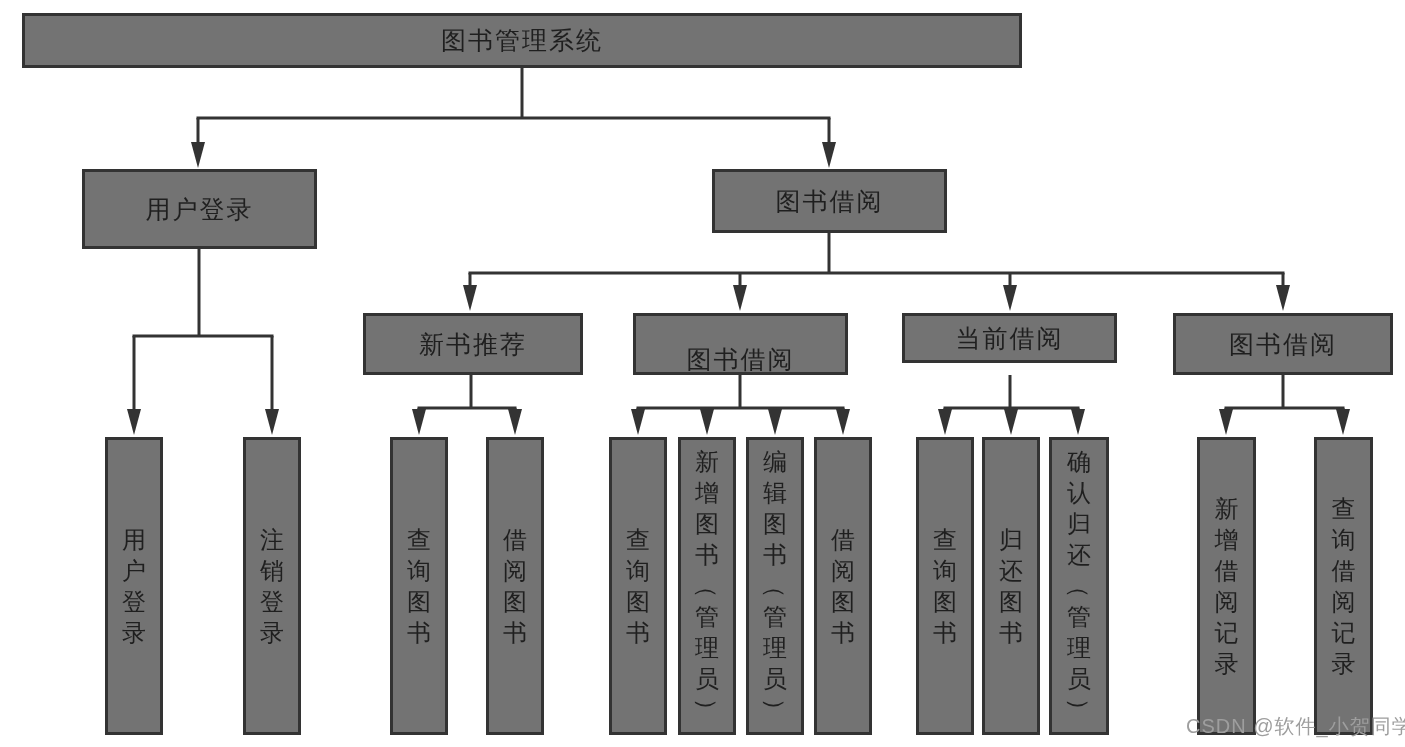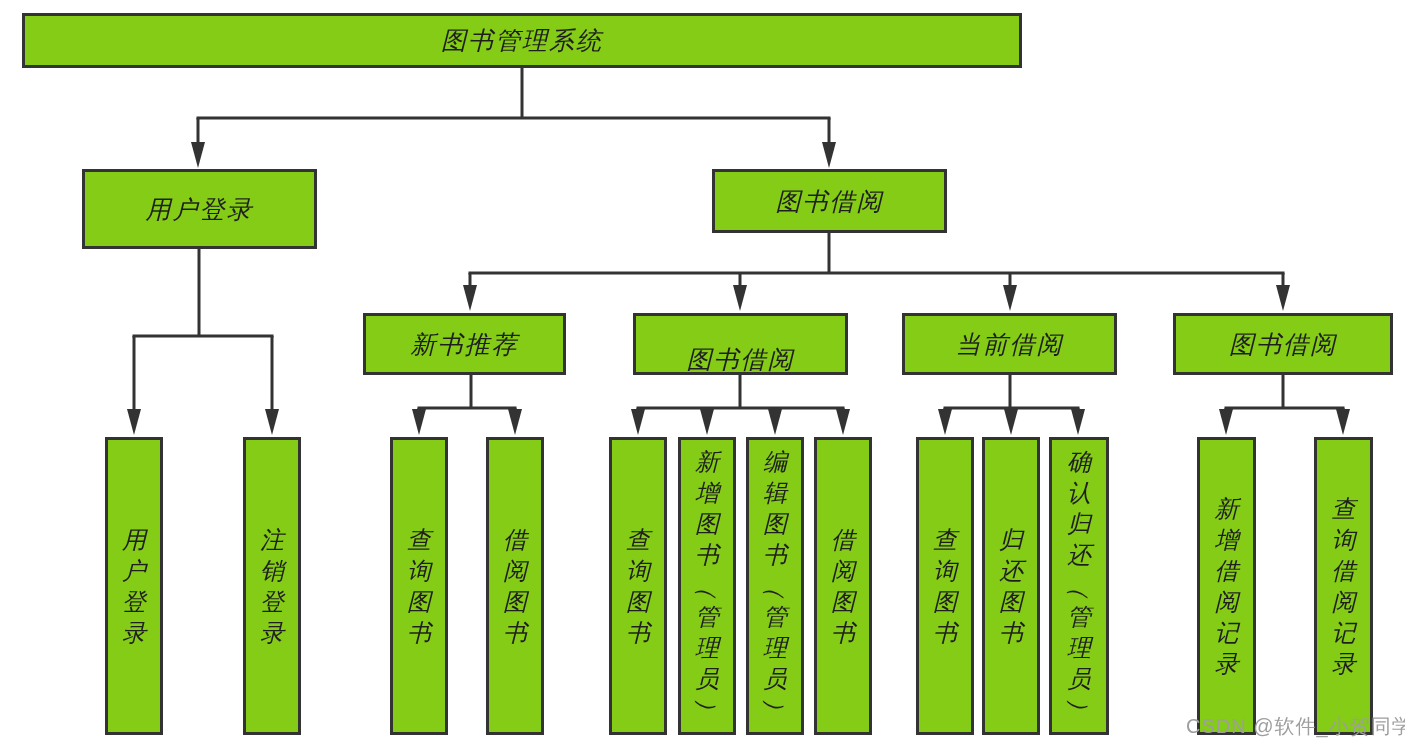--- a/index.html
+++ b/index.html
@@ -2,22 +2,22 @@
 <html><head>
 <meta charset="utf-8">
 <style>
   html,body{margin:0;padding:0;background:#ffffff;}
   #stage{
     position:relative;width:1405px;height:747px;background:#ffffff;
     overflow:hidden;font-family:"Liberation Sans","DejaVu Sans",sans-serif;
   }
   #wires{position:absolute;left:0;top:0;z-index:0;pointer-events:none;}
   .box{
-    position:absolute;box-sizing:border-box;border:3px solid #333333;background:#84cc16;
-    display:flex;align-items:center;justify-content:center;z-index:1;font-style:italic;
+    position:absolute;box-sizing:border-box;border:3px solid #333333;background:#737373;
+    display:flex;align-items:center;justify-content:center;z-index:1;
   }
   .box .label{color:#1f1f1f;}
   .h .label{font-size:25px;letter-spacing:2px;white-space:nowrap;line-height:1;}
   .v .label{display:flex;flex-direction:column;align-items:center;font-size:24px;line-height:1;gap:7px;}
   .v .label span{display:block;}
   .v .label span.rot{transform:rotate(90deg);}
   #watermark{
     position:absolute;left:1186px;top:714px;z-index:3;font-size:20px;letter-spacing:1px;
     color:#9e9e9e;white-space:nowrap;line-height:1.2;
   }
@@ -86,27 +86,27 @@
     <span class="label">图书管理系统</span>
   </div>
 
   <div class="box h" style="left:82px;top:169px;width:235px;height:80px;">
     <span class="label">用户登录</span>
   </div>
   <div class="box h" style="left:712px;top:169px;width:235px;height:64px;">
     <span class="label">图书借阅</span>
   </div>
 
-  <div class="box h" style="left:363px;top:313px;width:203px;height:62px;justify-content:center;">
+  <div class="box h" style="left:363px;top:313px;width:220px;height:62px;justify-content:center;">
     <span class="label">新书推荐</span>
   </div>
   <div class="box h" style="left:633px;top:313px;width:215px;height:62px;align-items:flex-end;">
     <span class="label">图书借阅</span>
   </div>
-  <div class="box h" style="left:902px;top:313px;width:215px;height:62px;">
+  <div class="box h" style="left:902px;top:313px;width:215px;height:50px;">
     <span class="label">当前借阅</span>
   </div>
   <div class="box h" style="left:1173px;top:313px;width:220px;height:62px;">
     <span class="label">图书借阅</span>
   </div>
 
   <div class="box v" style="left:105px;top:437px;width:58px;height:298px;">
     <span class="label vtext">
         <span>用</span>
         <span>户</span>

